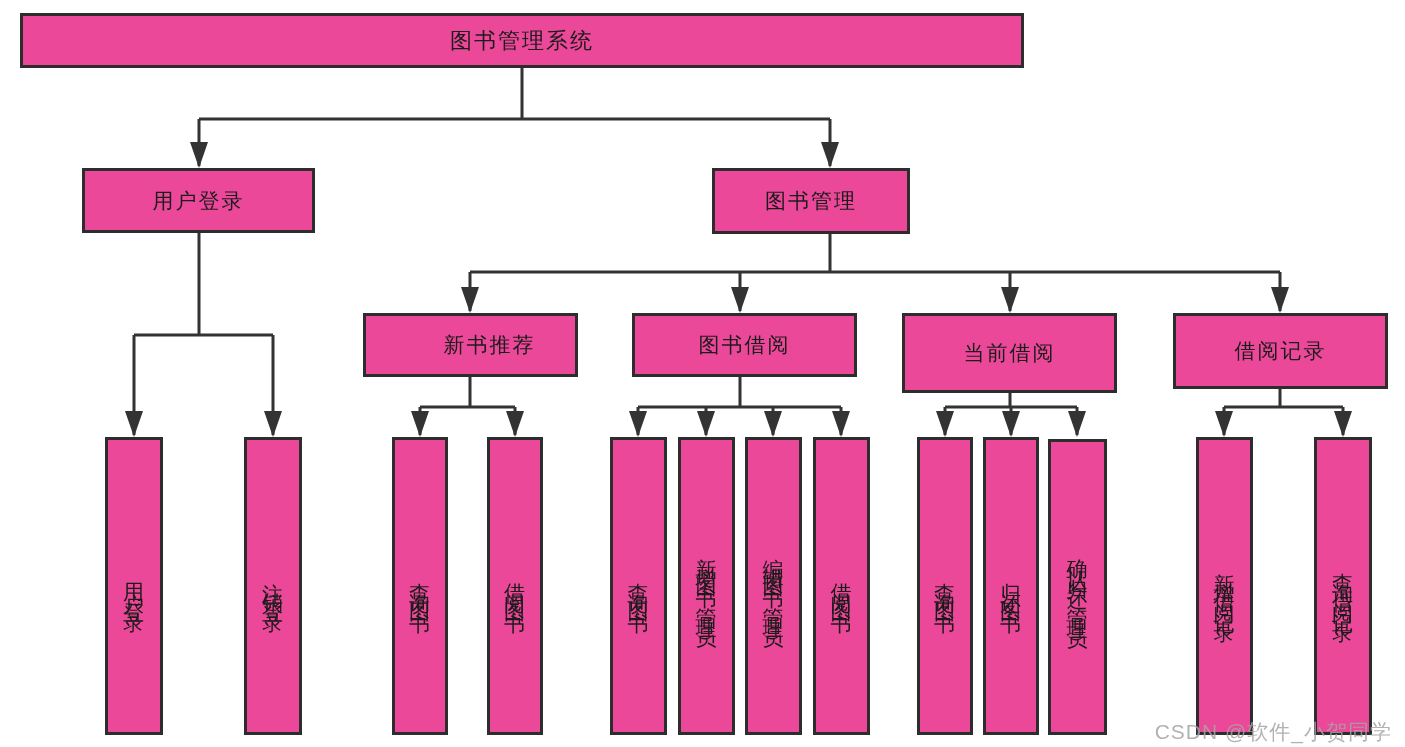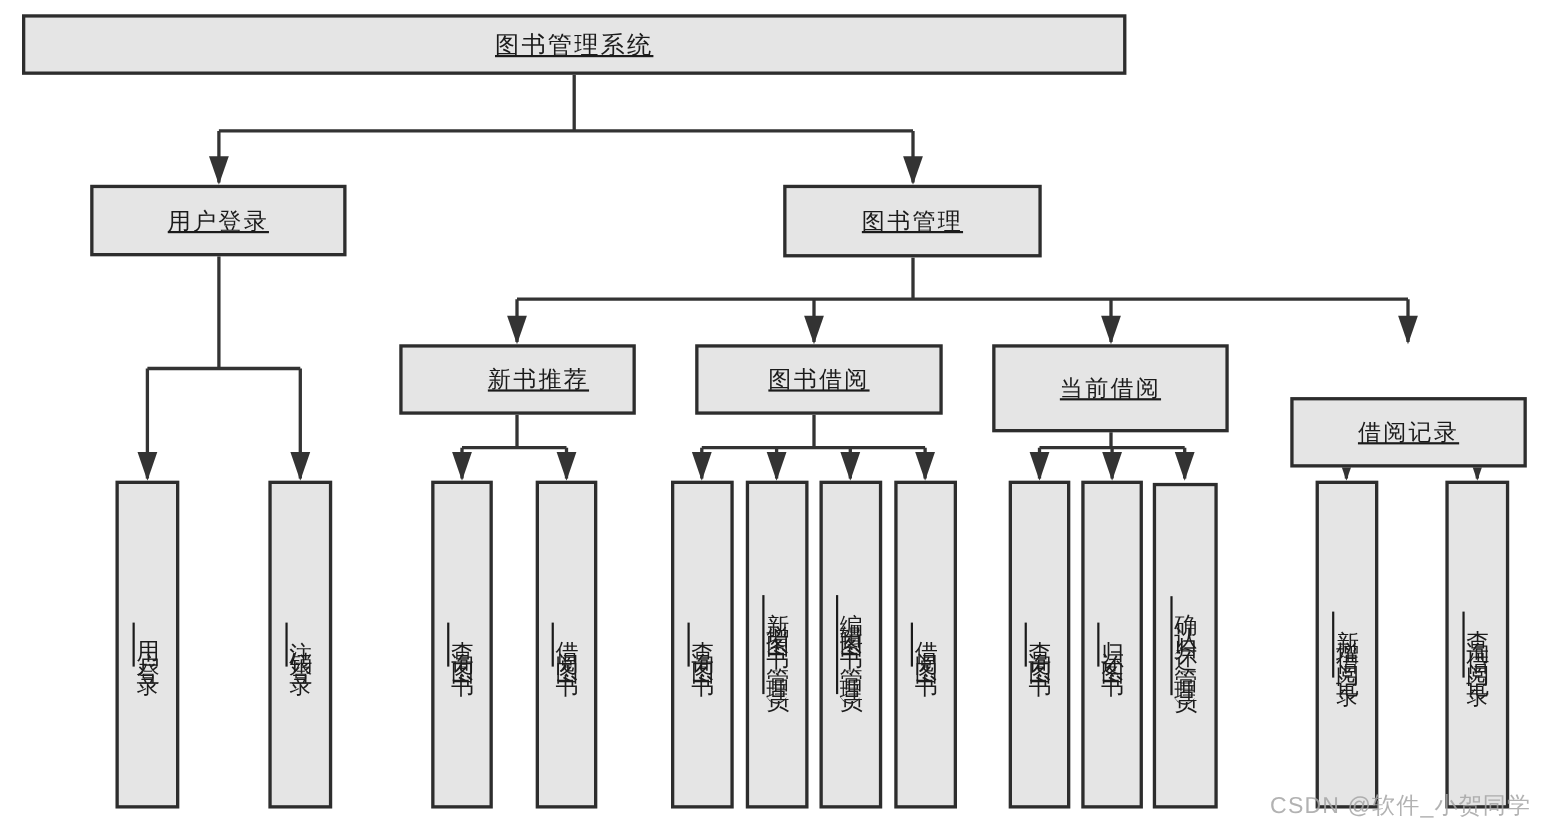--- a/index.html
+++ b/index.html
@@ -19,26 +19,25 @@
     position: absolute;
     left: 0;
     top: 0;
     width: 1405px;
     height: 747px;
   }
   .box {
     position: absolute;
     box-sizing: border-box;
     border: 3px solid #2d2d2d;
-    background: #e5e5e5;
+    background: #ec4899;
     display: flex;
     align-items: center;
     justify-content: center;
     color: #1b1b1b;
-    text-decoration: underline;
   }
   .hbox {
     font-size: 21px;
     letter-spacing: 2px;
   }
   .root-box {
     font-size: 22px;
   }
   .vbox .vlabel {
     writing-mode: vertical-rl;
@@ -104,34 +103,34 @@
     </g>
   </svg>
 
   <div class="box hbox root-box" style="left:20px; top:13px; width:1004px; height:55px;">
     <span>图书管理系统</span>
   </div>
 
   <div class="box hbox" style="left:82px; top:168px; width:233px; height:65px;">
     <span>用户登录</span>
   </div>
-  <div class="box hbox" style="left:712px; top:168px; width:235px; height:66px;align-items:center;">
+  <div class="box hbox" style="left:712px; top:168px; width:198px; height:66px;align-items:center;">
     <span>图书管理</span>
   </div>
 
   <div class="box hbox" style="left:363px; top:313px; width:215px; height:64px;padding-left:38px;">
     <span>新书推荐</span>
   </div>
   <div class="box hbox" style="left:632px; top:313px; width:225px; height:64px;">
     <span>图书借阅</span>
   </div>
   <div class="box hbox" style="left:902px; top:313px; width:215px; height:80px;">
     <span>当前借阅</span>
   </div>
-  <div class="box hbox" style="left:1173px; top:313px; width:215px; height:64px;margin-top:48px;">
+  <div class="box hbox" style="left:1173px; top:313px; width:215px; height:76px;">
     <span>借阅记录</span>
   </div>
 
   <div class="box vbox" style="left:105px; top:437px; width:58px; height:298px;">
     <span class="vlabel">用户登录</span>
   </div>
   <div class="box vbox" style="left:244px; top:437px; width:58px; height:298px;">
     <span class="vlabel">注销登录</span>
   </div>
 

